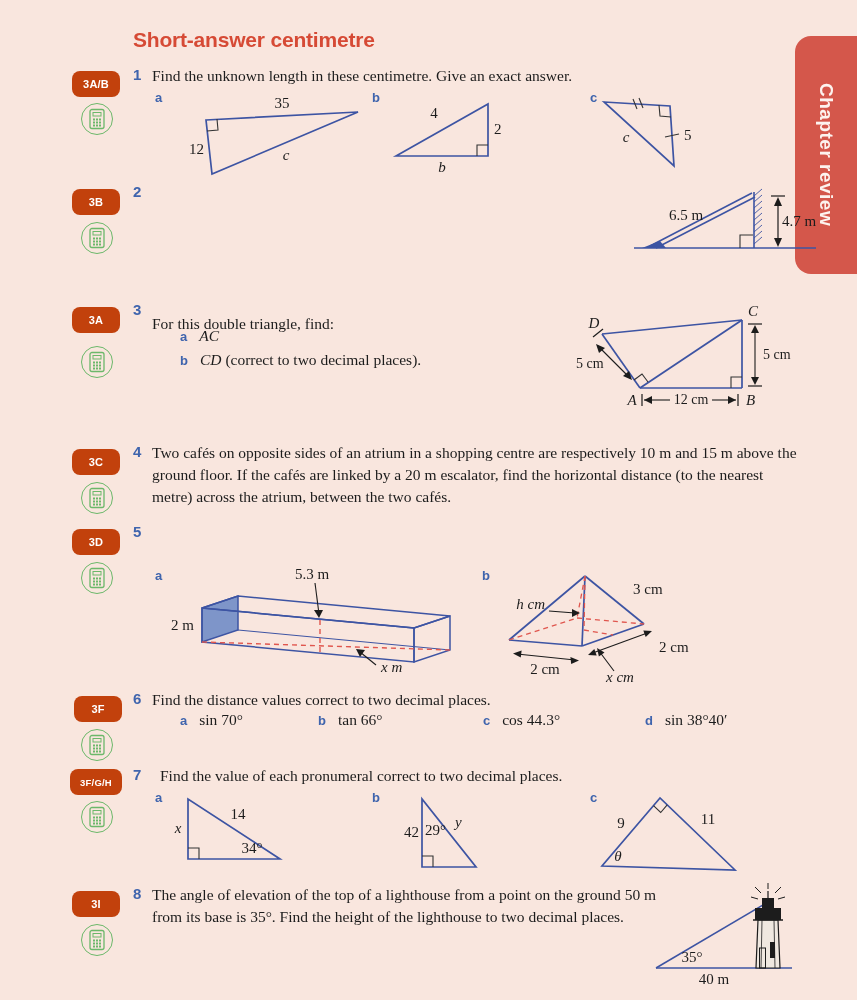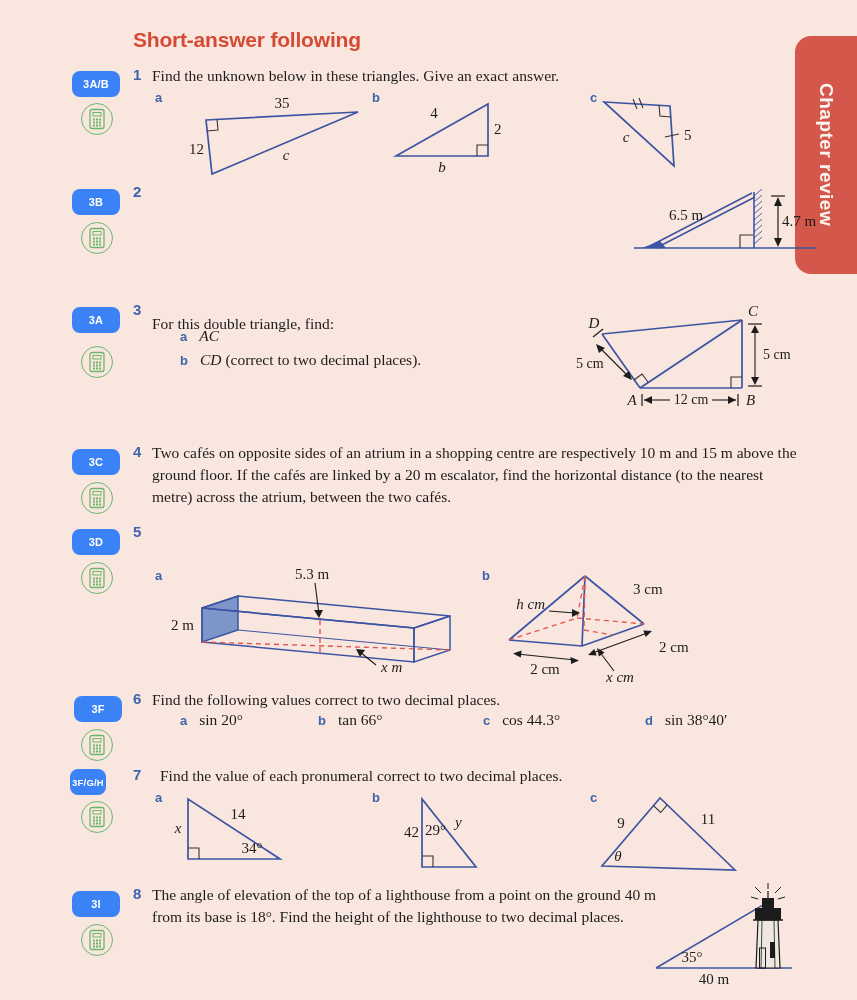--- a/index.html
+++ b/index.html
@@ -16,26 +16,26 @@
   .side-tab {
     position:absolute; left:795px; top:36px; width:62px; height:238px;
     background:#d4574b; border-radius:16px 0 0 16px;
     display:flex; align-items:center; justify-content:center;
   }
   .side-tab span {
     writing-mode:vertical-rl; font-family:"Liberation Sans", sans-serif;
     font-weight:bold; font-size:19px; color:#fdf3ef; letter-spacing:0.5px;
   }
   .badge {
-    position:absolute; width:48px; height:26px; background:#3b82f6;
+    position:absolute; width:48px; height:26px; background:#c2410c;
     border-radius:8px; color:#fff; font-family:"Liberation Sans", sans-serif;
     font-weight:bold; font-size:11px; display:flex; align-items:center;
     justify-content:center; letter-spacing:0.2px;
   }
-  .badge.small { width:36px; font-size:9.5px; }
+  .badge.small { width:52px; font-size:9.5px; }
   .calc {
     position:absolute; width:30px; height:30px; border:1.6px solid #6cb86a;
     border-radius:50%; display:flex; align-items:center; justify-content:center;
     background:transparent;
   }
   .qnum {
     position:absolute; font-family:"Liberation Sans", sans-serif;
     font-weight:bold; font-size:15px; color:#3f64ad;
   }
   .qtext { position:absolute; font-size:15.5px; line-height:1.42; }
@@ -52,42 +52,42 @@
 </style>
 </head>
 <body>
 
 <div class="page">
 
   <div class="side-tab">
     <span>Chapter review</span>
   </div>
 
-  <h1 class="title">Short-answer following</h1>
+  <h1 class="title">Short-answer centimetre</h1>
 
   <div class="badge" style="left:72px;top:71px">3A/B</div>
   <div class="calc" style="left:81px;top:103px">
     <svg width="20" height="22" viewBox="0 0 20 22">
       <rect x="3" y="1.5" width="14" height="19" rx="2" fill="none" stroke="#6cb86a" stroke-width="1.3"></rect>
       <rect x="6" y="4.5" width="8" height="3.5" fill="none" stroke="#6cb86a" stroke-width="1"></rect>
       <g fill="#6cb86a">
           <rect x="6" y="10.5" width="2" height="2"></rect>
           <rect x="9" y="10.5" width="2" height="2"></rect>
           <rect x="12" y="10.5" width="2" height="2"></rect>
           <rect x="6" y="13.5" width="2" height="2"></rect>
           <rect x="9" y="13.5" width="2" height="2"></rect>
           <rect x="12" y="13.5" width="2" height="2"></rect>
           <rect x="6" y="16.5" width="2" height="2"></rect>
           <rect x="9" y="16.5" width="2" height="2"></rect>
           <rect x="12" y="16.5" width="2" height="2"></rect>
         </g>
     </svg>
   </div>
   <div class="qnum" style="left:133px;top:66px">1</div>
-  <div class="qtext" style="left:152px;top:65px;width:640px">Find the unknown below in these triangles. Give an exact answer.</div>
+  <div class="qtext" style="left:152px;top:65px;width:640px">Find the unknown length in these centimetre. Give an exact answer.</div>
   <div class="qpart" style="left:155px;top:88px"><span class="lbl">a</span></div>
   <div class="qpart" style="left:372px;top:88px"><span class="lbl">b</span></div>
   <div class="qpart" style="left:590px;top:88px"><span class="lbl">c</span></div>
 
   <svg class="dsvg" style="left:190px;top:94px" width="175" height="86" viewBox="0 0 175 86">
     <polygon points="16,26 168,18 22,80" fill="none" stroke="#3d54a3" stroke-width="1.7"></polygon>
     <polyline points="17,37 28,36 27,25" fill="none" stroke="#333" stroke-width="1.1"></polyline>
     <text x="92" y="14" text-anchor="middle">35</text>
     <text x="14" y="60" text-anchor="end">12</text>
     <text x="96" y="66" text-anchor="middle" class="it">c</text>
@@ -322,22 +322,22 @@
           <rect x="6" y="13.5" width="2" height="2"></rect>
           <rect x="9" y="13.5" width="2" height="2"></rect>
           <rect x="12" y="13.5" width="2" height="2"></rect>
           <rect x="6" y="16.5" width="2" height="2"></rect>
           <rect x="9" y="16.5" width="2" height="2"></rect>
           <rect x="12" y="16.5" width="2" height="2"></rect>
         </g>
     </svg>
   </div>
   <div class="qnum" style="left:133px;top:690px">6</div>
-  <div class="qtext" style="left:152px;top:689px;width:640px">Find the following values correct to two decimal places.</div>
-  <div class="qpart" style="left:180px;top:711px"><span class="lbl">a</span><span>sin 20°</span></div>
+  <div class="qtext" style="left:152px;top:689px;width:640px">Find the distance values correct to two decimal places.</div>
+  <div class="qpart" style="left:180px;top:711px"><span class="lbl">a</span><span>sin 70°</span></div>
   <div class="qpart" style="left:318px;top:711px"><span class="lbl">b</span><span>tan 66°</span></div>
   <div class="qpart" style="left:483px;top:711px"><span class="lbl">c</span><span>cos 44.3°</span></div>
   <div class="qpart" style="left:645px;top:711px"><span class="lbl">d</span><span>sin 38°40′</span></div>
 
   <div class="badge small" style="left:70px;top:769px">3F/G/H</div>
   <div class="calc" style="left:81px;top:801px">
     <svg width="20" height="22" viewBox="0 0 20 22">
       <rect x="3" y="1.5" width="14" height="19" rx="2" fill="none" stroke="#6cb86a" stroke-width="1.3"></rect>
       <rect x="6" y="4.5" width="8" height="3.5" fill="none" stroke="#6cb86a" stroke-width="1"></rect>
       <g fill="#6cb86a">
@@ -395,21 +395,21 @@
           <rect x="6" y="13.5" width="2" height="2"></rect>
           <rect x="9" y="13.5" width="2" height="2"></rect>
           <rect x="12" y="13.5" width="2" height="2"></rect>
           <rect x="6" y="16.5" width="2" height="2"></rect>
           <rect x="9" y="16.5" width="2" height="2"></rect>
           <rect x="12" y="16.5" width="2" height="2"></rect>
         </g>
     </svg>
   </div>
   <div class="qnum" style="left:133px;top:885px">8</div>
-  <div class="qtext" style="left:152px;top:884px;width:512px">The angle of elevation of the top of a lighthouse from a point on the ground 40 m from its base is 18°. Find the height of the lighthouse to two decimal places.</div>
+  <div class="qtext" style="left:152px;top:884px;width:512px">The angle of elevation of the top of a lighthouse from a point on the ground 50 m from its base is 35°. Find the height of the lighthouse to two decimal places.</div>
 
   <svg class="dsvg" style="left:650px;top:876px" width="170" height="112" viewBox="0 0 170 112">
     <line x1="6" y1="92" x2="142" y2="92" stroke="#3d54a3" stroke-width="1.6"></line>
     <line x1="6" y1="92" x2="118" y2="26" stroke="#3d54a3" stroke-width="1.6"></line>
     <g>
       <polygon points="108,44 128,44 130,92 106,92" fill="#efe8e0" stroke="#1c1c1c" stroke-width="1.2"></polygon>
       <line x1="112" y1="44" x2="111" y2="92" stroke="#1c1c1c" stroke-width="0.8"></line>
       <line x1="124" y1="44" x2="125" y2="92" stroke="#1c1c1c" stroke-width="0.8"></line>
       <rect x="109.5" y="72" width="6" height="20" fill="none" stroke="#1c1c1c" stroke-width="1"></rect>
       <rect x="120" y="66" width="5" height="16" fill="#1c1c1c"></rect>

